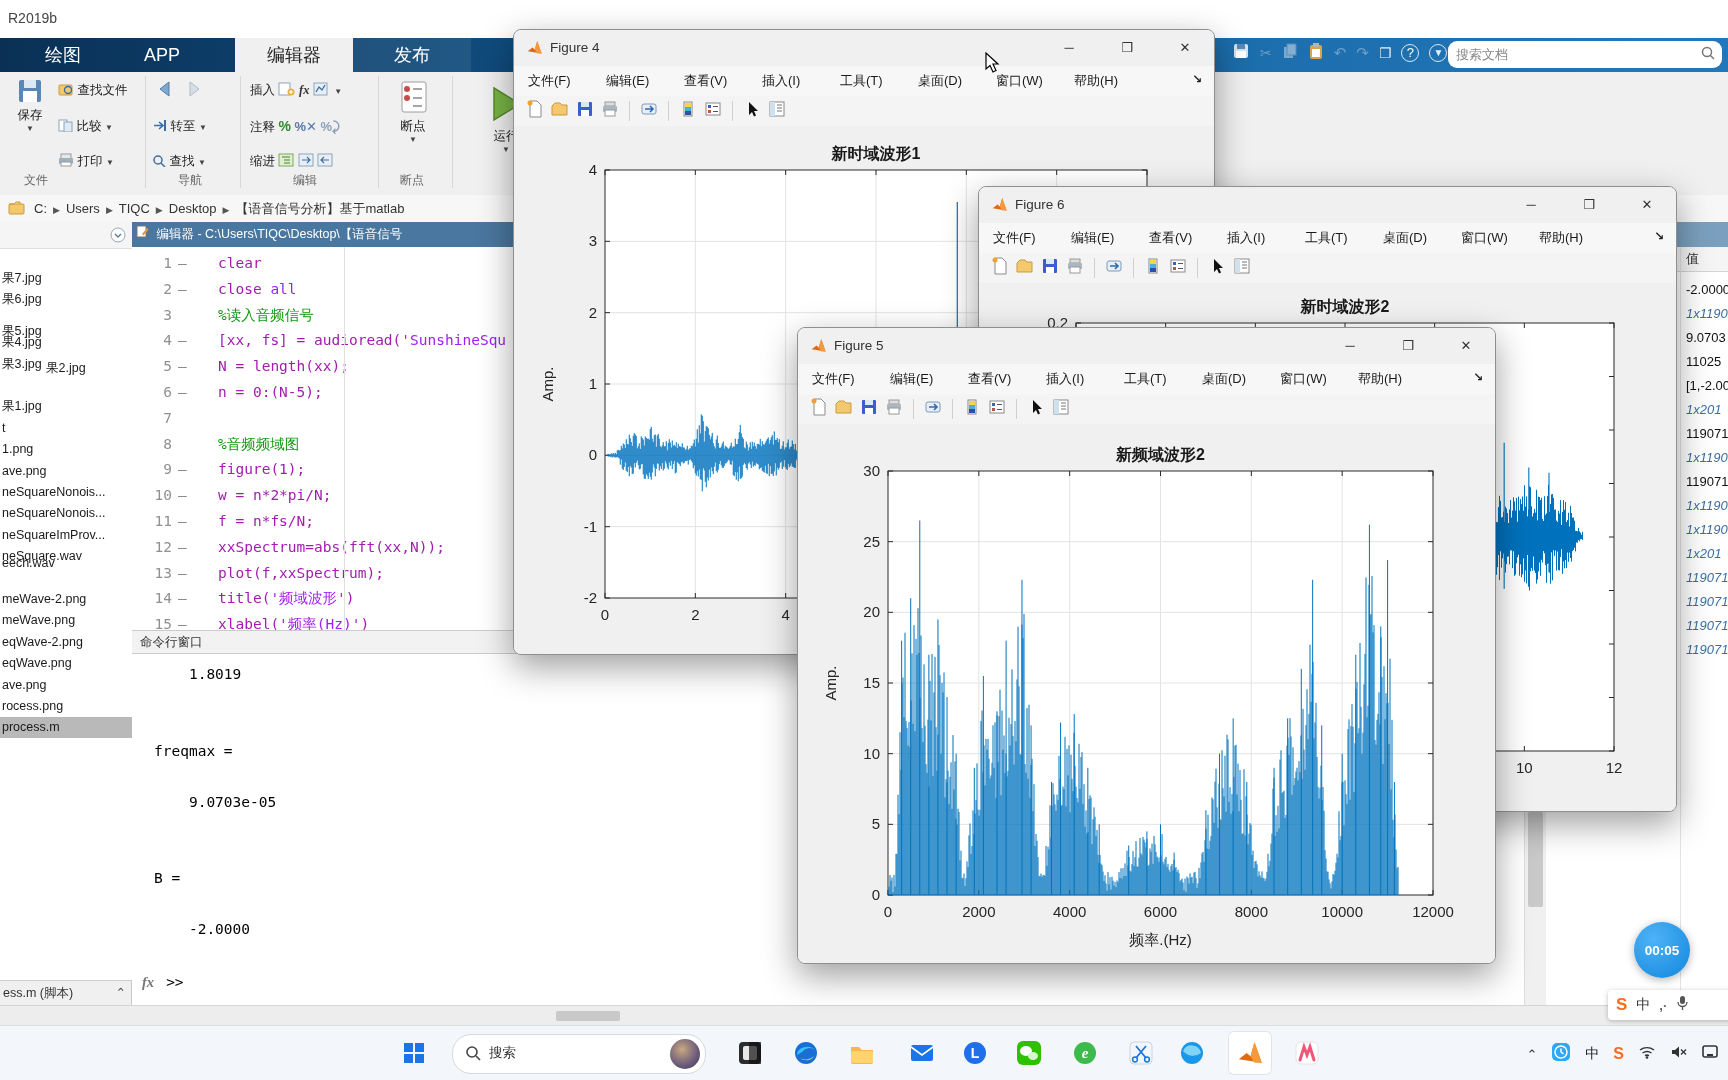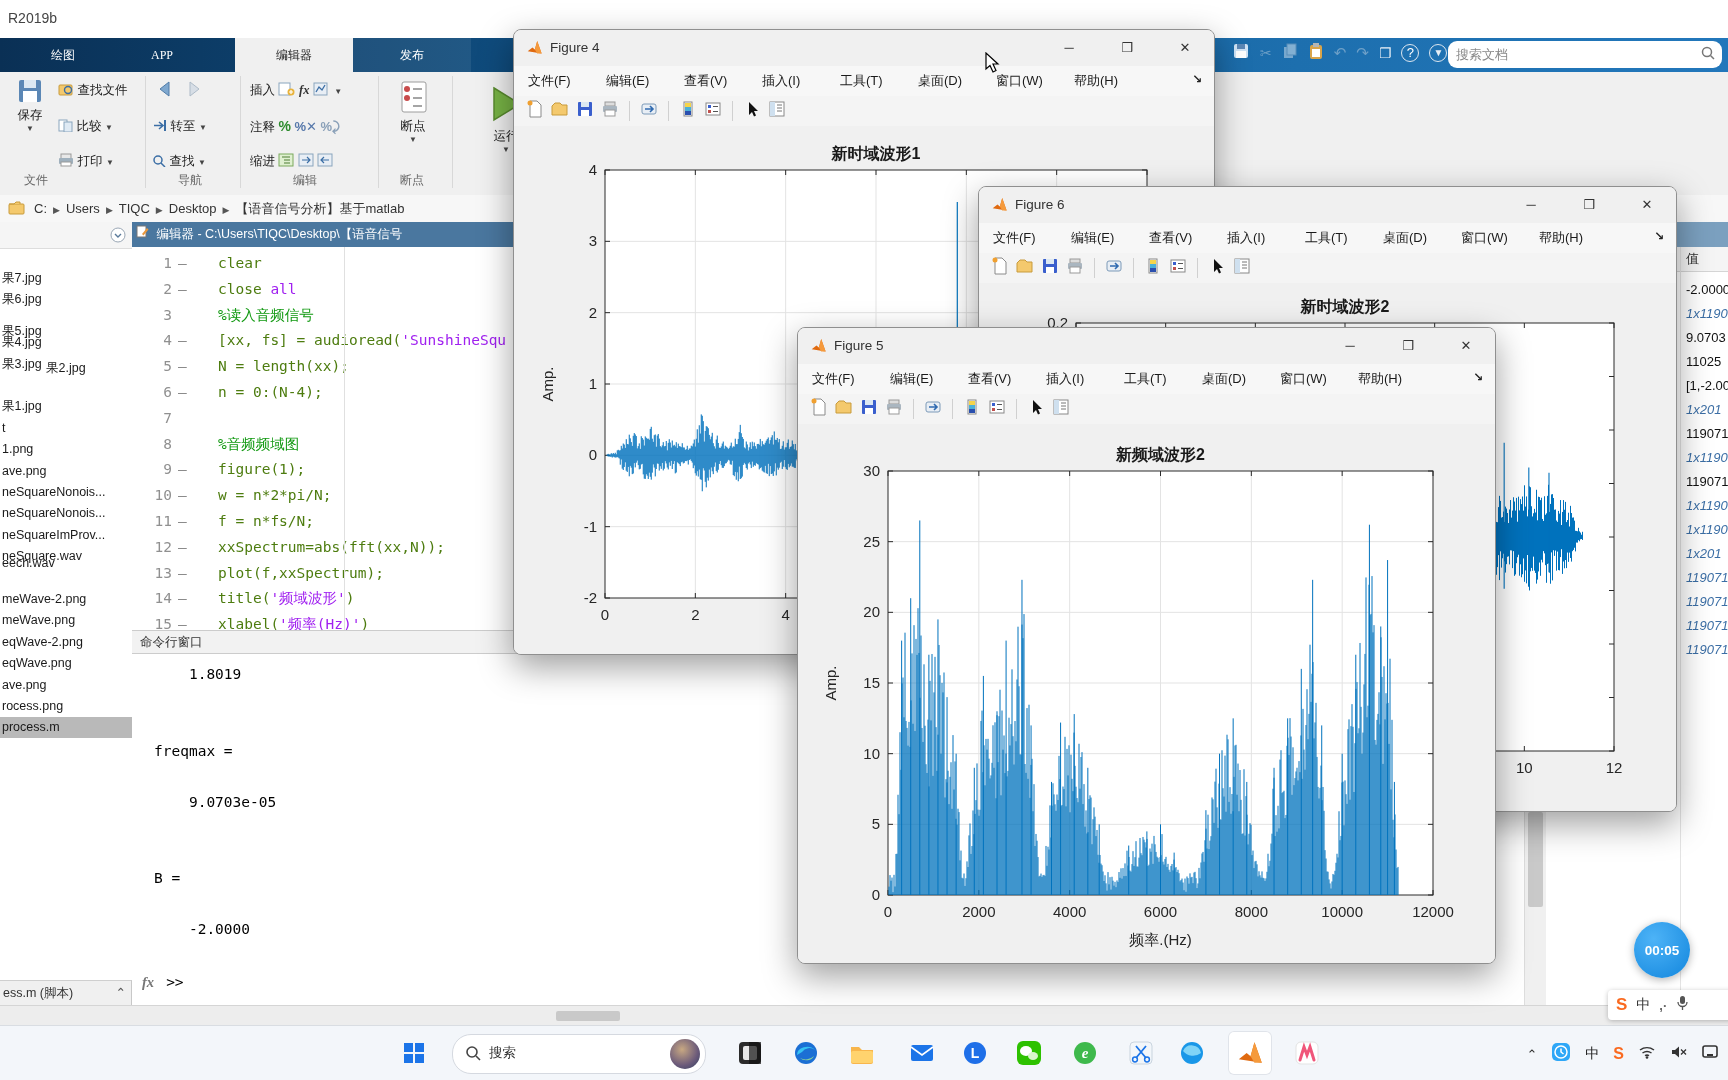--- a/index.html
+++ b/index.html
@@ -3,21 +3,21 @@
 <meta charset="utf-8">
 <style>
   html,body{margin:0;padding:0;background:#333;}
   #screen{position:relative;width:1728px;height:1080px;overflow:hidden;background:#e6e6e6;
     font-family:"Liberation Sans","DejaVu Sans",sans-serif;color:#222;}
   .abs{position:absolute;}
   
   #top-strip{left:0;top:0;width:1728px;height:38px;background:#fff;}
   #win-title{left:8px;top:10px;font-size:14px;color:#444;}
   #tabbar{left:0;top:38px;width:1728px;height:34px;background:linear-gradient(90deg,#0a3055 0%,#11568c 40%,#1d6fae 75%,#2277bb 100%);}
-  .rtab{position:absolute;top:0;height:34px;line-height:34px;text-align:center;color:#fff;font-size:12px;cursor:default;font-family:Liberation Serif, serif;}
+  .rtab{position:absolute;top:0;height:34px;line-height:34px;text-align:center;color:#fff;font-size:18px;cursor:default;}
   .rtab.active{background:#f0f0f0;color:#222;}
   #ribbon{left:0;top:72px;width:1728px;height:123px;background:#f0f0f0;border-bottom:1px solid #c9c9c9;}
   .rsec-label{position:absolute;top:100px;font-size:12px;color:#666;width:100px;text-align:center;}
   .rsep{position:absolute;top:4px;height:112px;width:1px;background:#d8d8d8;}
   .rsmall{position:absolute;font-size:12.5px;color:#222;white-space:nowrap;}
   .caret{font-size:8px;color:#444;}
   .bigbtn{position:absolute;text-align:center;font-size:12.5px;color:#222;}
   
   #breadcrumb{left:0;top:195px;width:1728px;height:27px;background:#f7f7f7;border-bottom:1px solid #d0d0d0;font-size:13px;color:#333;}
   .crumb-sep{color:#555;font-size:9px;margin:0 6px;}
@@ -28,21 +28,21 @@
   .file-row.selected{background:#b9b9b9;}
   #file-status{left:0;top:980px;width:131px;height:25px;background:#f0f0f0;border-top:1px solid #cfcfcf;border-right:1px solid #c8c8c8;font-size:12.5px;color:#333;line-height:25px;}
   
   #editor{left:132px;top:222px;width:1392px;height:408px;background:#fff;overflow:hidden;}
   #editor-titlebar{position:absolute;left:0;top:0;width:100%;height:25px;background:#7ba0bf;}
   #editor-title-inner{position:absolute;left:0;top:0;width:382px;height:25px;background:#4a779f;color:#fff;font-size:12.5px;line-height:25px;white-space:nowrap;overflow:hidden;}
   .edline{position:absolute;height:25.8px;line-height:25.8px;white-space:pre;font-family:"DejaVu Sans Mono","Liberation Mono",monospace;font-size:14.5px;}
   .lnum{position:absolute;width:40px;text-align:right;color:#909090;}
   .ldash{position:absolute;left:46px;color:#888;}
   .lcode{position:absolute;left:86px;color:#000;}
-  .tok-s{color:#a020f0;} .tok-c{color:#119911;} .tok-t{color:#4d7c0f;}
+  .tok-s{color:#a020f0;} .tok-c{color:#119911;} .tok-t{color:#a21caf;}
   #gutter-sep{position:absolute;left:212px;top:25px;width:1px;height:383px;background:#e0e0e0;}
   
   #cmdwin{left:132px;top:630px;width:1392px;height:375px;background:#fff;overflow:hidden;}
   #cmd-header{position:absolute;left:0;top:0;width:100%;height:22px;background:#f2f2f2;border-bottom:1px solid #ccc;border-top:1px solid #ccc;font-size:12.5px;color:#333;line-height:22px;}
   .cmdline{position:absolute;left:22px;white-space:pre;font-family:"DejaVu Sans Mono","Liberation Mono",monospace;font-size:14.5px;color:#000;height:25px;line-height:25px;}
   #cmd-prompt{position:absolute;left:10px;top:344px;font-size:14.5px;}
   
   #workspace{left:1546px;top:222px;width:182px;height:783px;background:#fff;overflow:hidden;}
   #ws-titlebar{position:absolute;left:0;top:0;width:100%;height:25px;background:#7ba0bf;}
   #ws-header{position:absolute;left:0;top:25px;width:100%;height:24px;background:#f5f5f5;border-bottom:1px solid #d5d5d5;font-size:13px;color:#333;line-height:24px;}
@@ -277,21 +277,21 @@
             </svg></span>
         <span>编辑器 - C:\Users\TIQC\Desktop\【语音信号</span>
       </div>
     </div>
     <div id="editor-code">
         <div class="edline" style="top: 29px; left: 0px; width: 1380px;"><span class="lnum" style="left: 0px;">1</span><span class="ldash">—</span><span class="lcode"><span class="tok-t">clear</span></span></div>
         <div class="edline" style="top: 54.8px; left: 0px; width: 1380px;"><span class="lnum" style="left: 0px;">2</span><span class="ldash">—</span><span class="lcode"><span class="tok-t">close </span><span class="tok-s">all</span></span></div>
         <div class="edline" style="top: 80.6px; left: 0px; width: 1380px;"><span class="lnum" style="left: 0px;">3</span><span class="ldash"></span><span class="lcode"><span class="tok-c">%读入音频信号</span></span></div>
         <div class="edline" style="top: 106.4px; left: 0px; width: 1380px;"><span class="lnum" style="left: 0px;">4</span><span class="ldash">—</span><span class="lcode"><span class="tok-t">[xx, fs] = audioread(</span><span class="tok-s">'SunshineSqu</span></span></div>
         <div class="edline" style="top: 132.2px; left: 0px; width: 1380px;"><span class="lnum" style="left: 0px;">5</span><span class="ldash">—</span><span class="lcode"><span class="tok-t">N = length(xx);</span></span></div>
-        <div class="edline" style="top: 158px; left: 0px; width: 1380px;"><span class="lnum" style="left: 0px;">6</span><span class="ldash">—</span><span class="lcode"><span class="tok-t">n = 0:(N-4);</span></span></div>
+        <div class="edline" style="top: 158px; left: 0px; width: 1380px;"><span class="lnum" style="left: 0px;">6</span><span class="ldash">—</span><span class="lcode"><span class="tok-t">n = 0:(N-5);</span></span></div>
         <div class="edline" style="top: 183.8px; left: 0px; width: 1380px;"><span class="lnum" style="left: 0px;">7</span><span class="ldash"></span><span class="lcode"></span></div>
         <div class="edline" style="top: 209.6px; left: 0px; width: 1380px;"><span class="lnum" style="left: 0px;">8</span><span class="ldash"></span><span class="lcode"><span class="tok-c">%音频频域图</span></span></div>
         <div class="edline" style="top: 235.4px; left: 0px; width: 1380px;"><span class="lnum" style="left: 0px;">9</span><span class="ldash">—</span><span class="lcode"><span class="tok-t">figure(1);</span></span></div>
         <div class="edline" style="top: 261.2px; left: 0px; width: 1380px;"><span class="lnum" style="left: 0px;">10</span><span class="ldash">—</span><span class="lcode"><span class="tok-t">w = n*2*pi/N;</span></span></div>
         <div class="edline" style="top: 287px; left: 0px; width: 1380px;"><span class="lnum" style="left: 0px;">11</span><span class="ldash">—</span><span class="lcode"><span class="tok-t">f = n*fs/N;</span></span></div>
         <div class="edline" style="top: 312.8px; left: 0px; width: 1380px;"><span class="lnum" style="left: 0px;">12</span><span class="ldash">—</span><span class="lcode"><span class="tok-t">xxSpectrum=abs(fft(xx,N));</span></span></div>
         <div class="edline" style="top: 338.6px; left: 0px; width: 1380px;"><span class="lnum" style="left: 0px;">13</span><span class="ldash">—</span><span class="lcode"><span class="tok-t">plot(f,xxSpectrum);</span></span></div>
         <div class="edline" style="top: 364.4px; left: 0px; width: 1380px;"><span class="lnum" style="left: 0px;">14</span><span class="ldash">—</span><span class="lcode"><span class="tok-t">title(</span><span class="tok-s">'频域波形'</span><span class="tok-t">)</span></span></div>
         <div class="edline" style="top: 390.2px; left: 0px; width: 1380px;"><span class="lnum" style="left: 0px;">15</span><span class="ldash">—</span><span class="lcode"><span class="tok-t">xlabel(</span><span class="tok-s">'频率(Hz)'</span><span class="tok-t">)</span></span></div>
       </div>

